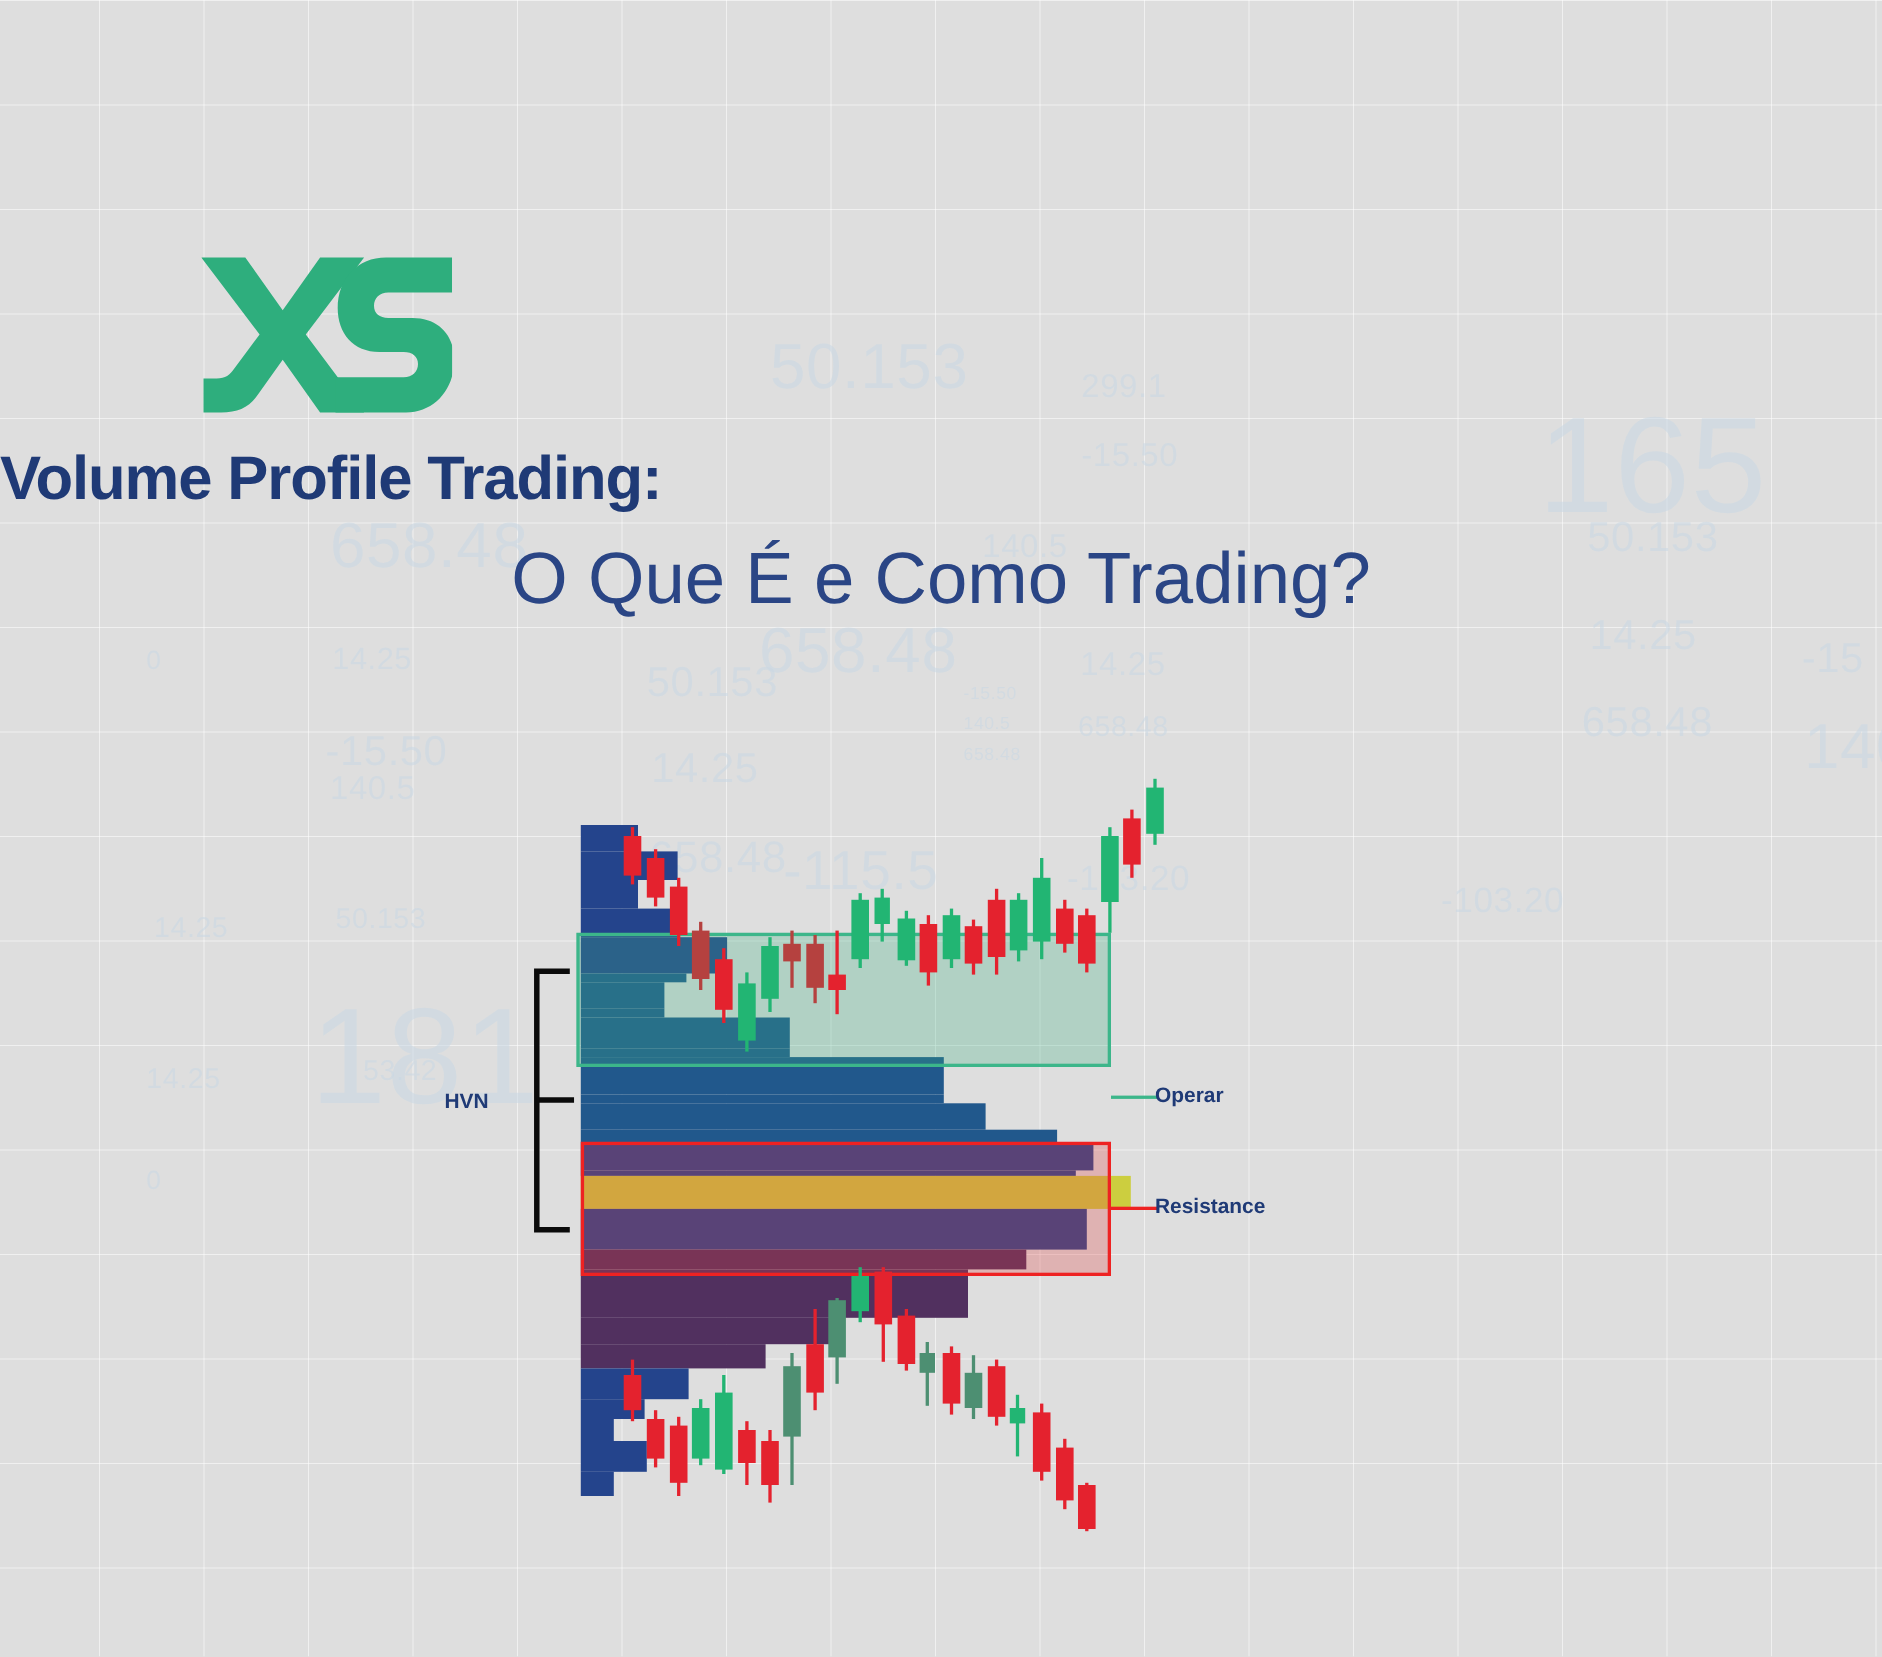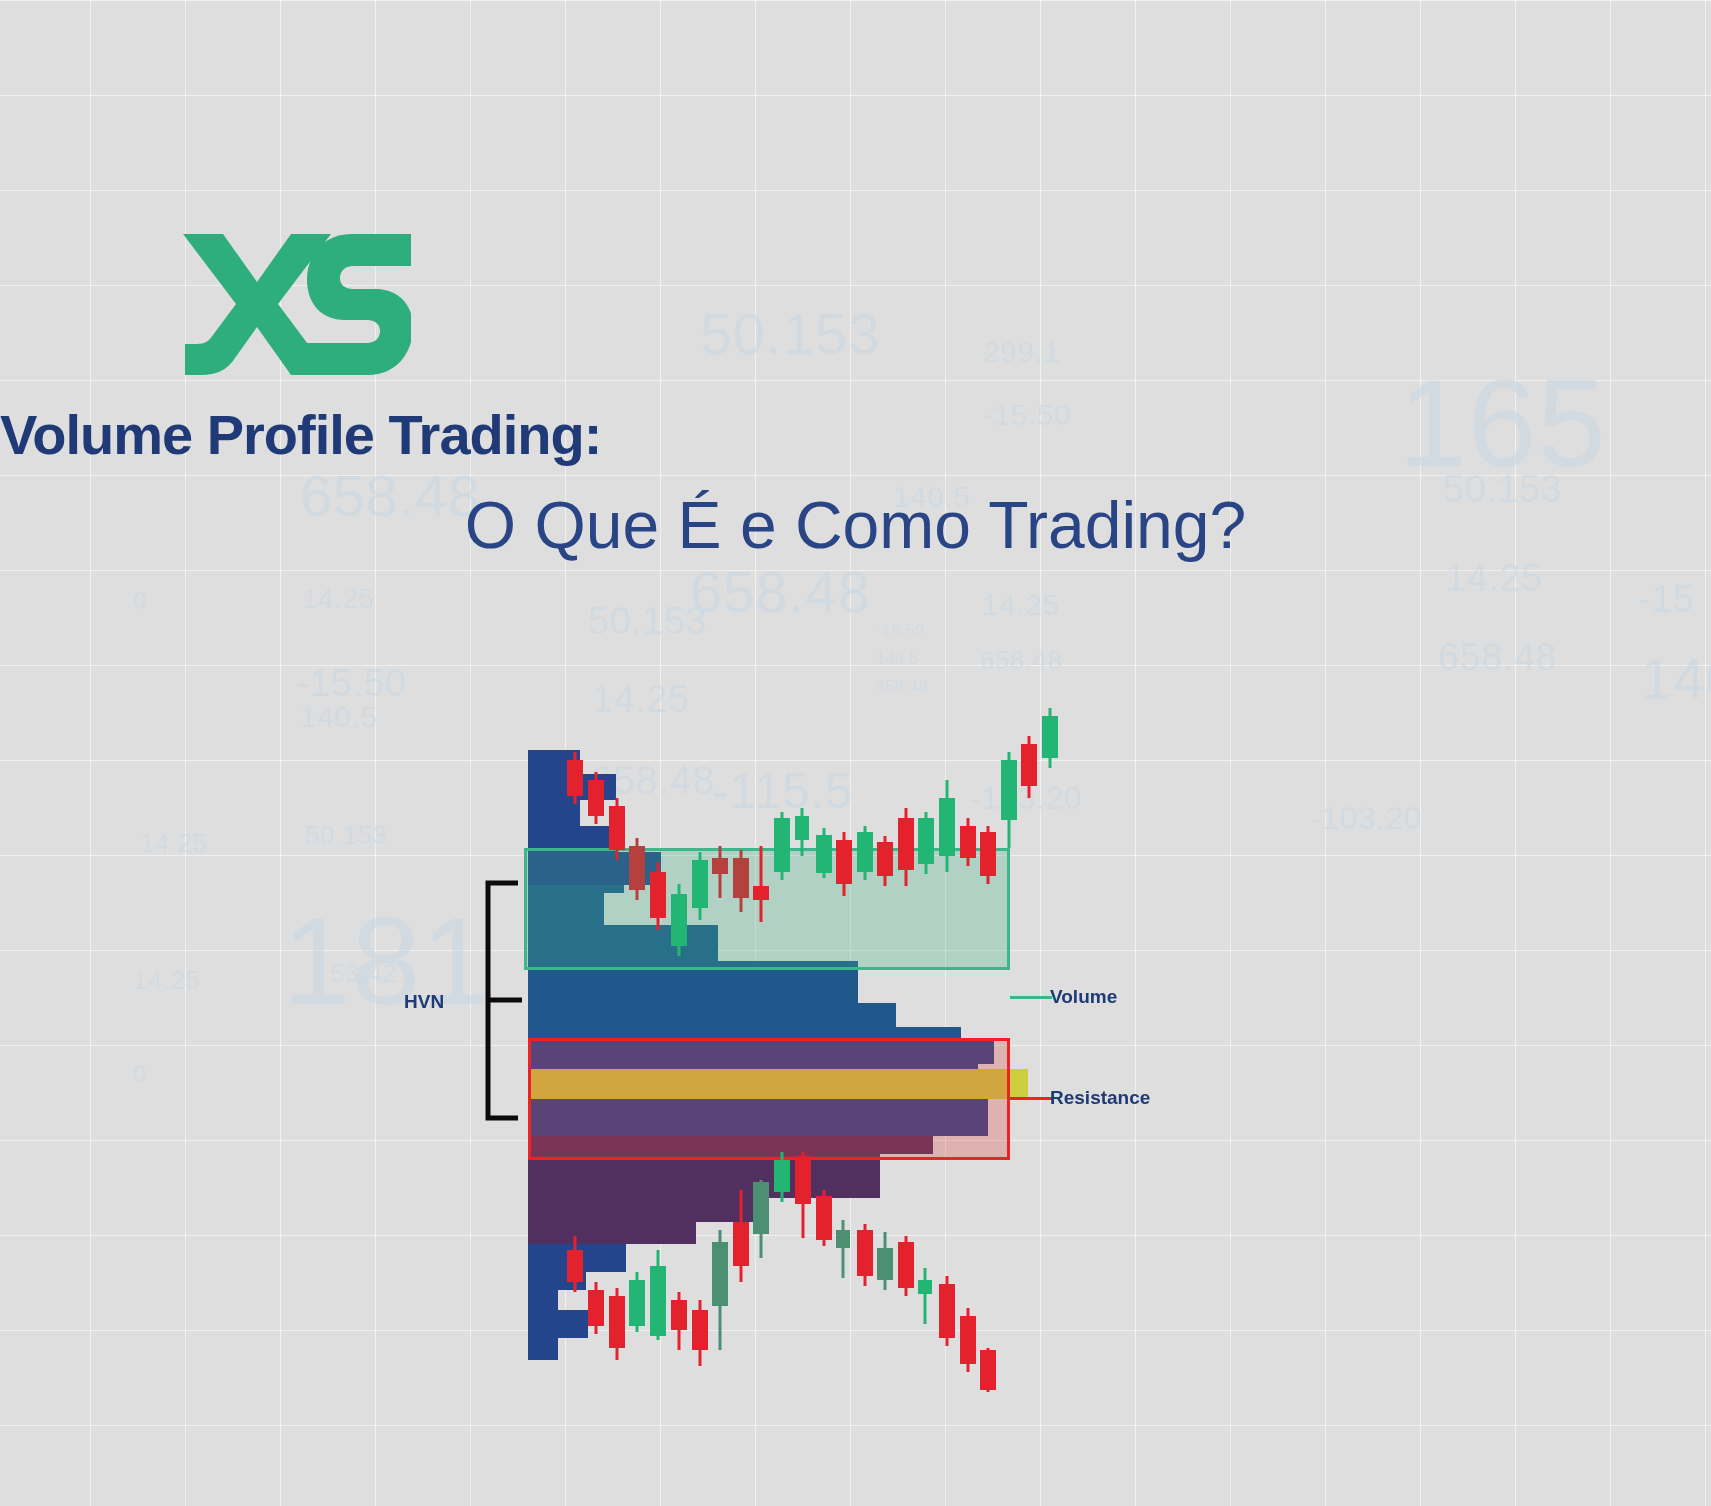--- a/index.html
+++ b/index.html
@@ -356,21 +356,21 @@
           <div class="wick" style="top: 0px; height: 64px;"></div>
           <div class="body" style="top: 8px; height: 48px;"></div>
         </div>
         <div class="candle dn" style="left: 980px; top: 1348px; width: 16px; height: 44px;">
           <div class="wick" style="top: 0px; height: 44px;"></div>
           <div class="body" style="top: 2px; height: 40px;"></div>
         </div>
       </div>
 
     <div class="leader sup" style="left:1010px;top:996px;width:42px;"></div>
-    <div class="zlabel" style="left:1050px;top:986px;">Volume</div>
+    <div class="zlabel" style="left:1050px;top:986px;">Operar</div>
 
     <div class="leader res" style="left:1010px;top:1097px;width:42px;"></div>
     <div class="zlabel" style="left:1050px;top:1087px;">Resistance</div>
 
     <svg style="position:absolute;left:478px;top:880px;" width="44" height="244">
       <path d="M40 3 L10 3 L10 238 L40 238" fill="none" stroke="#0b0b0b" stroke-width="5"></path>
       <path d="M10 120 L44 120" stroke="#0b0b0b" stroke-width="5"></path>
     </svg>
     <div class="hvn-label" style="left:404px;top:991px;">HVN</div>
 

